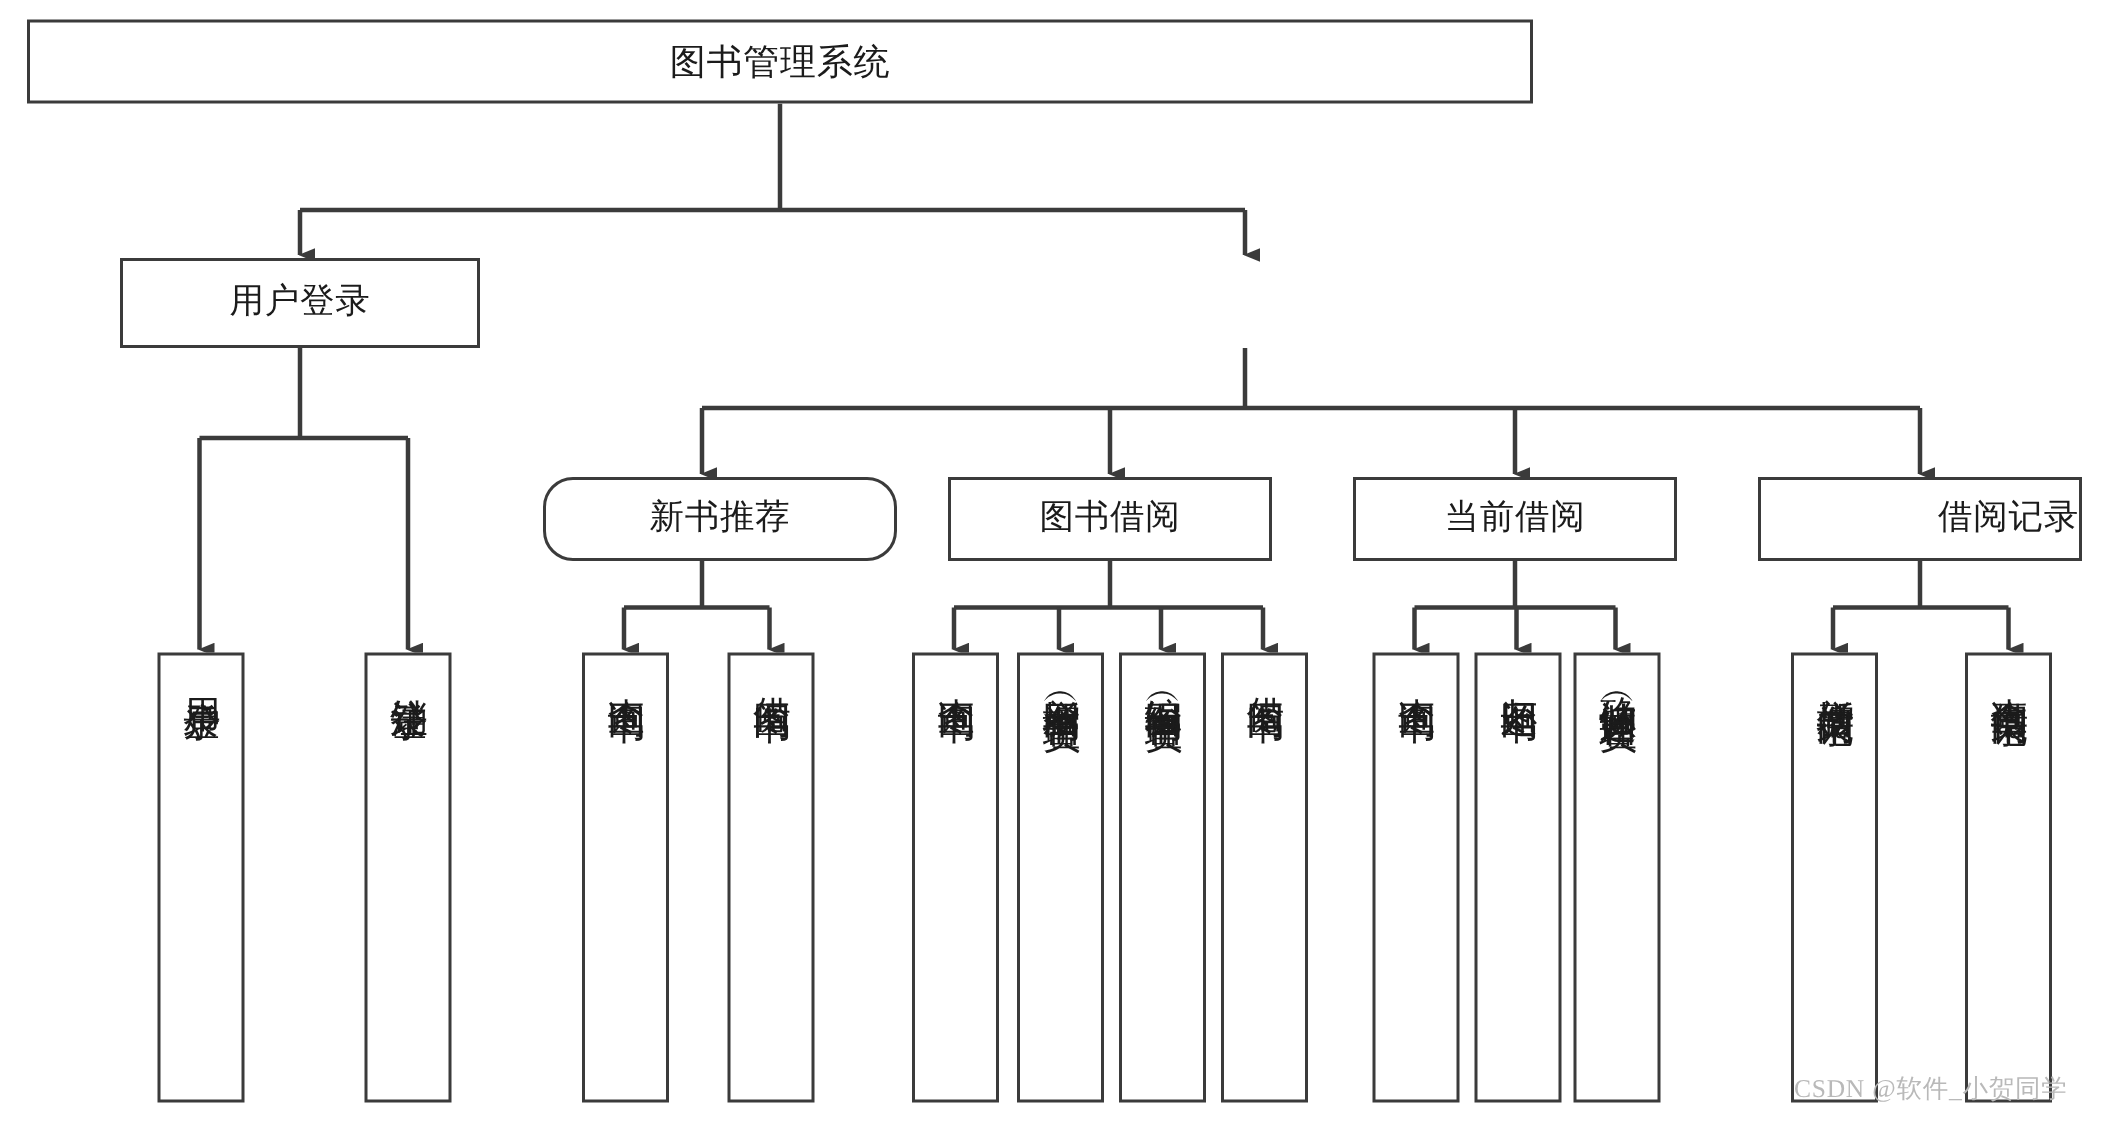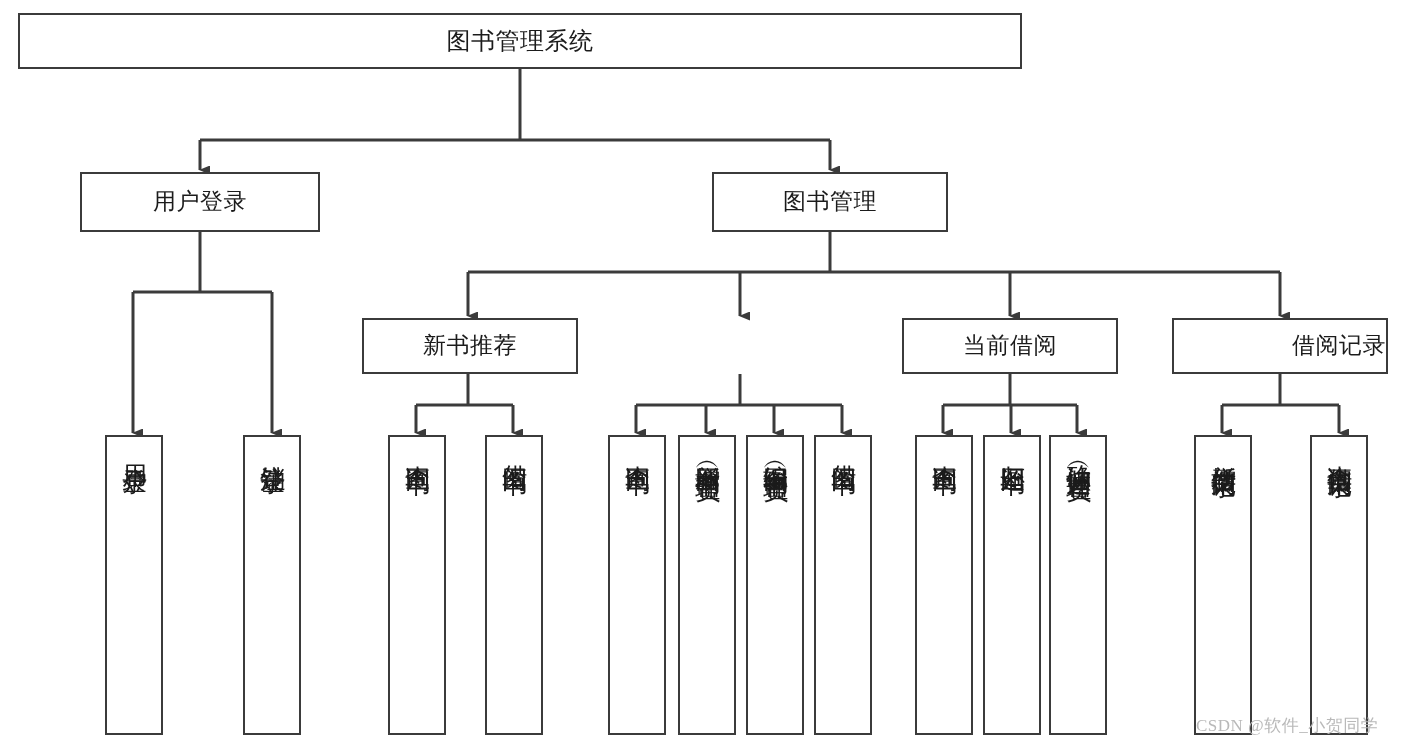--- a/index.html
+++ b/index.html
@@ -121,26 +121,26 @@
       </g>
   </svg>
 
   <div class="node horizontal root" id="node-root" style="left: 18px; top: 13px; width: 1004px; height: 56px;">
     <span class="label">图书管理系统</span>
   </div>
 
   <div class="node horizontal" id="node-l2-0" style="left: 80px; top: 172px; width: 240px; height: 60px;">
     <span class="label">用户登录</span>
   </div>
-  <div class="node horizontal" id="node-l2-1" style="left: 712px; top: 172px; width: 236px; height: 60px;">
-    <span class="label">图书管理</span>
+
+  <div class="node horizontal" id="node-l3-0" style="left: 362px; top: 318px; width: 236px; height: 56px; border-radius: 20px;">
+    <span class="label">新书推荐</span>
   </div>
-
-  <div class="node horizontal" id="node-l3-0" style="left: 362px; top: 318px; width: 216px; height: 56px;">
-    <span class="label">新书推荐</span>
+  <div class="node horizontal" id="node-l3-1" style="left: 632px; top: 318px; width: 216px; height: 56px;">
+    <span class="label">图书借阅</span>
   </div>
   <div class="node horizontal" id="node-l3-2" style="left: 902px; top: 318px; width: 216px; height: 56px;">
     <span class="label">当前借阅</span>
   </div>
   <div class="node horizontal" id="node-l3-3" style="left: 1172px; top: 318px; width: 216px; height: 56px; justify-content: flex-end;">
     <span class="label">借阅记录</span>
   </div>
 
   <div class="node vertical" id="node-leaf-0" style="left: 105px; top: 435px; width: 58px; height: 300px;">
     <span class="label">用户登录</span>

